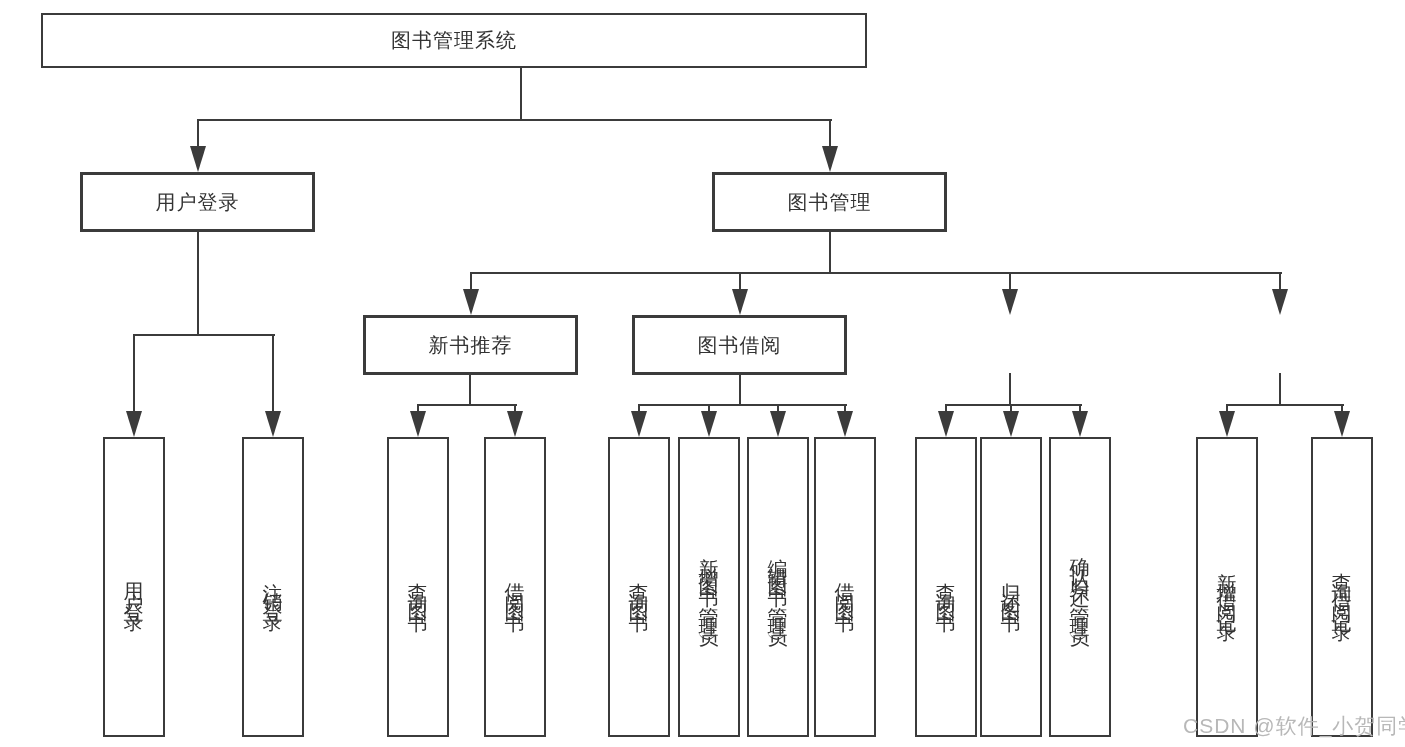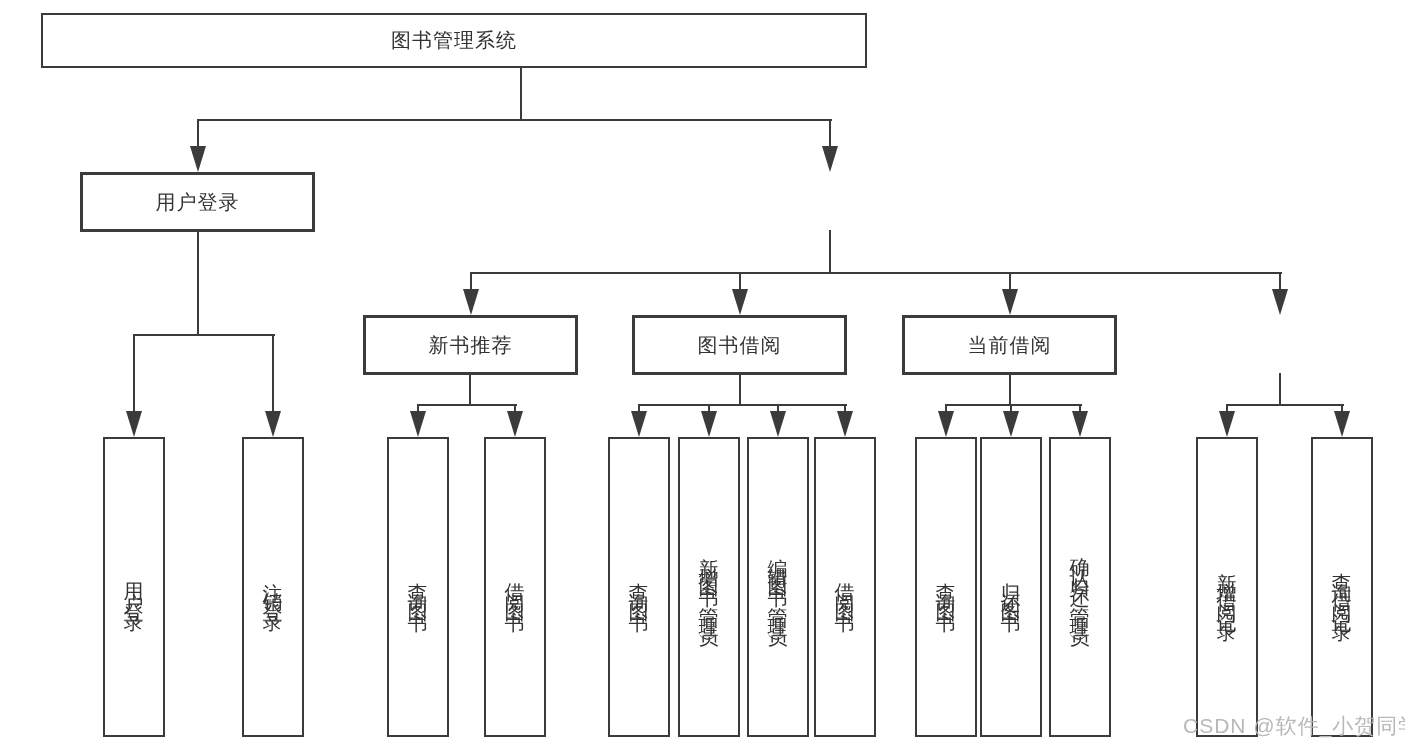--- a/index.html
+++ b/index.html
@@ -22,29 +22,29 @@
 
 <div class="canvas">
 
   <div class="box" style="left:22px;top:13px;width:826px;height:55px;margin-left:19px;">
     <span class="lbl">图书管理系统</span>
   </div>
 
   <div class="box mid" style="left:80px;top:172px;width:235px;height:60px;">
     <span class="lbl">用户登录</span>
   </div>
+  <div class="box mid" style="left:712px;top:172px;width:235px;height:60px;">
+    <span class="lbl">图书管理</span>
+  </div>
 
   <div class="box mid" style="left:363px;top:315px;width:215px;height:60px;">
     <span class="lbl">新书推荐</span>
   </div>
   <div class="box mid" style="left:632px;top:315px;width:215px;height:60px;">
     <span class="lbl">图书借阅</span>
-  </div>
-  <div class="box mid" style="left:902px;top:315px;width:215px;height:60px;">
-    <span class="lbl">当前借阅</span>
   </div>
 
   <div class="box leaf" style="left:103px;">
     <span class="lbl">用户登录</span>
   </div>
   <div class="box leaf" style="left:242px;">
     <span class="lbl">注销登录</span>
   </div>
   <div class="box leaf" style="left:387px;">
     <span class="lbl">查询图书</span>

